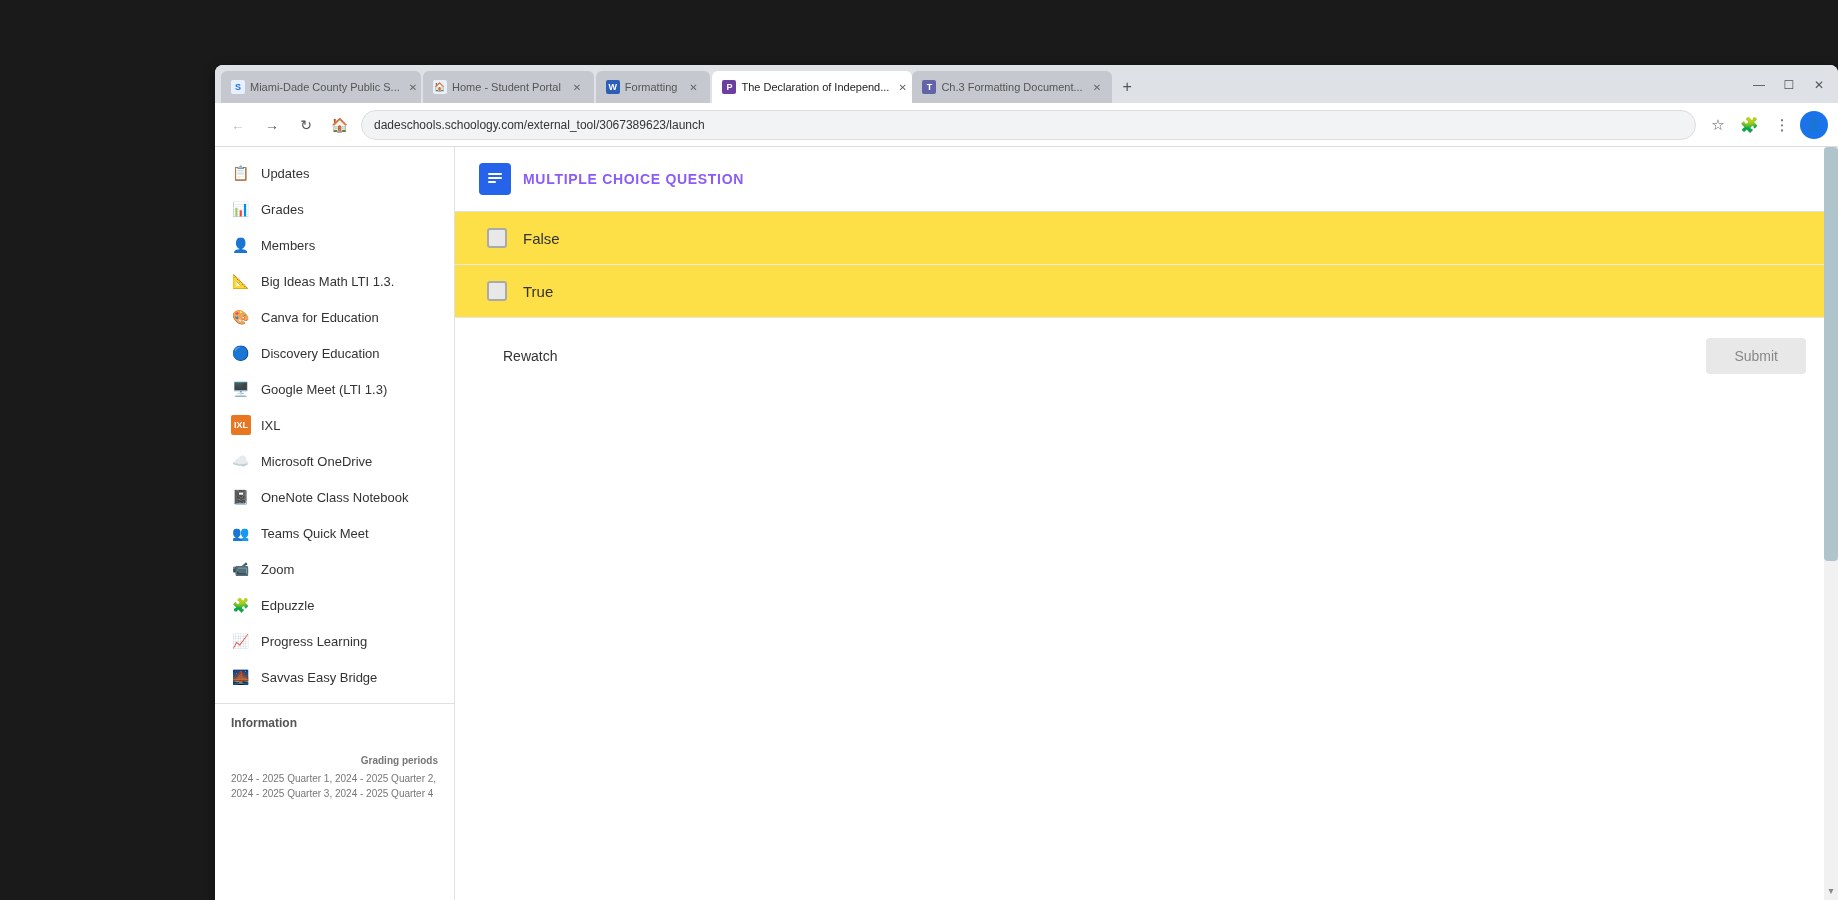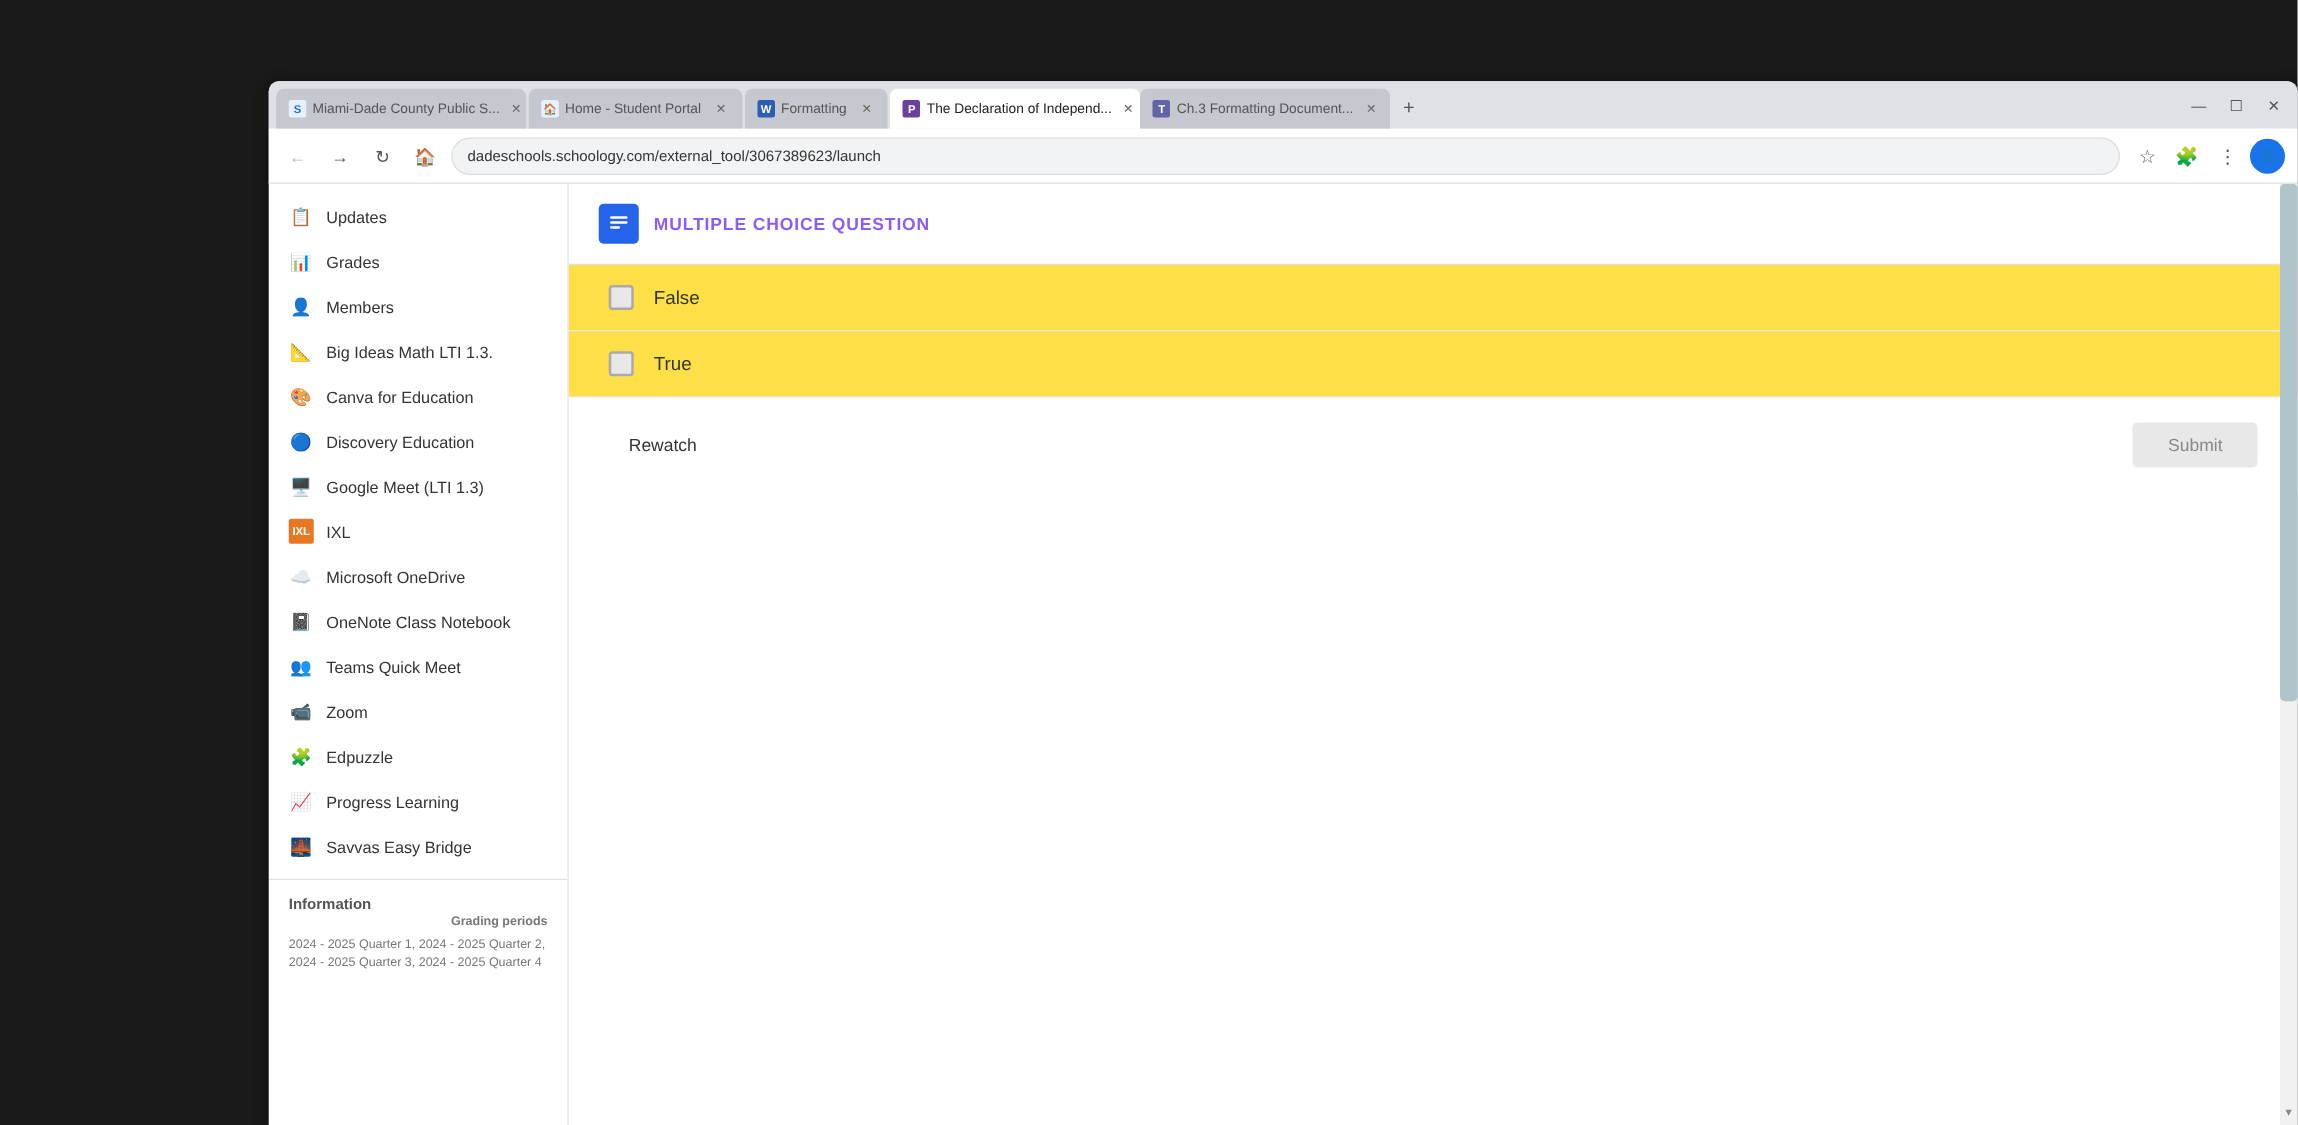--- a/index.html
+++ b/index.html
@@ -303,21 +303,21 @@
     .info-section {
       padding: 12px 16px;
       border-top: 1px solid #e0e0e0;
       margin-top: 8px;
     }
 
     .info-title {
       font-size: 12px;
       font-weight: 600;
       color: #555;
-      margin-bottom: 0;
+      margin-bottom: 23px;
     }
 
     .info-text {
       font-size: 10px;
       color: #777;
       line-height: 1.5;
     }
 
     
     .favicon-schoology { background: #e8f0fe; color: #1a73e8; }

